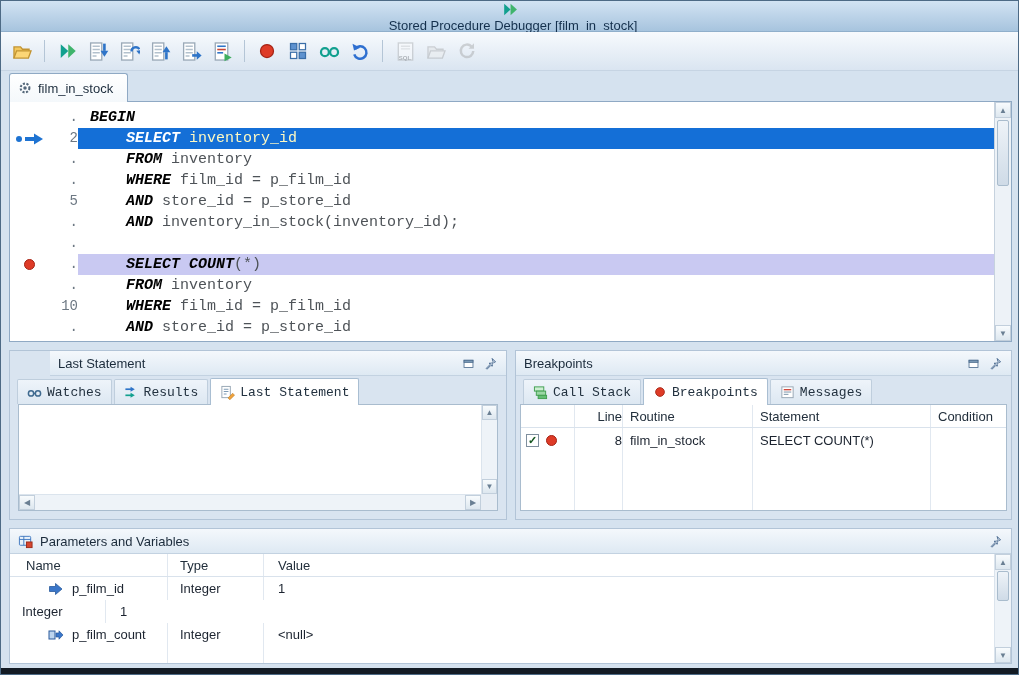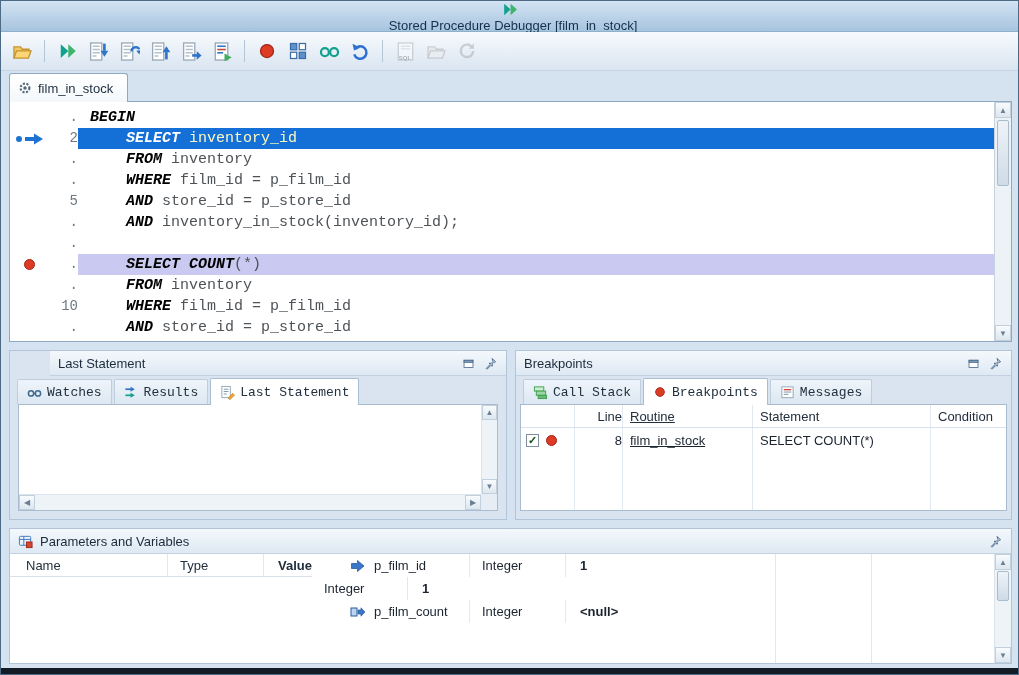--- a/index.html
+++ b/index.html
@@ -71,36 +71,36 @@
   .lc-h { position:absolute; left:0; right:16px; bottom:0; height:16px; background:#eef3f8; border-top:1px solid #dbe4ed; display:flex; }
   .lc-h .sbtn { width:16px; height:100%; }
   .lc-v .sbtn { height:15px; }
   .lc-corner { position:absolute; right:0; bottom:0; width:16px; height:16px; background:#e7edf4; }
 
   
   .bp-box { position:absolute; left:4px; right:4px; top:53px; bottom:8px; background:#fff; border:1px solid #a9bcce;
             display:flex; flex-direction:column; font-size:13px; color:#1c2430; overflow:hidden; }
   .bp-head { display:flex; height:23px; border-bottom:1px solid #d9e2ec; align-items:center; color:#222f3c; }
   .bc0 { width:54px; } .bc1 { width:48px; text-align:right; }
-  .bc2 { width:130px; padding-left:7px;text-decoration:underline; } .bc3 { width:178px; padding-left:7px; } .bc4 { flex:1; padding-left:7px; }
+  .bc2 { width:130px; padding-left:7px; } .bc3 { width:178px; padding-left:7px; } .bc4 { flex:1; padding-left:7px; }
   .bp-head > div, .bp-fill > div { align-self:stretch; display:flex; align-items:center; }
   .bc0,.bc1,.bc2,.bc3 { border-right:1px solid #e1e8f0; }
   .bp-head .bc1 { display:block; line-height:23px; }
   .bp-row { display:flex; height:25px; align-items:center; }
   .bp-row .bc1 { display:block; line-height:25px; }
   .bp-fill { flex:1; display:flex; }
   .cb { width:13px; height:13px; border:1px solid #7f8f9e; background:#fff; display:inline-flex; align-items:center;
         justify-content:center; font-size:11px; color:#15551f; font-weight:bold; }
 
   
   #panel-bottom { position:absolute; left:8px; top:527px; width:1003px; height:136px; border:1px solid #b2c4d7; background:#3b82f6; }
   .pv-box { position:absolute; left:0; right:0; top:25px; bottom:0; background:#fff; display:flex; font-size:13px; color:#1c2430; overflow:hidden; }
-  .pv-table { flex:1; display:flex; }
+  .pv-table { flex:1; display:flex; flex-direction:column; }
   .pv-head { display:flex; height:23px; border-bottom:1px solid #d9e2ec; align-items:center; color:#222f3c; }
-  .pc0 { width:158px; padding-left:16px; } .pc1 { width:96px; padding-left:12px; } .pc2 { flex:1; padding-left:14px;font-weight:bold; }
+  .pc0 { width:158px; padding-left:16px; } .pc1 { width:96px; padding-left:12px; } .pc2 { flex:1; padding-left:14px; }
   .pc0,.pc1 { border-right:1px solid #e1e8f0; align-self:stretch; display:flex; align-items:center; }
   .pv-row { display:flex; height:23px; align-items:center; }
   .pv-row .pc0 { padding-left:38px; gap:8px; }
   .pv-fill { flex:1; display:flex; }
   .pv-scroll { width:17px; border-left:1px solid #dbe4ed; background:#eef3f8; display:flex; flex-direction:column; }
 
   .bottom-edge { position:absolute; left:0; right:0; top:667px; height:6px; background:#131b24; }
 </style>
 </head>
 <body>

